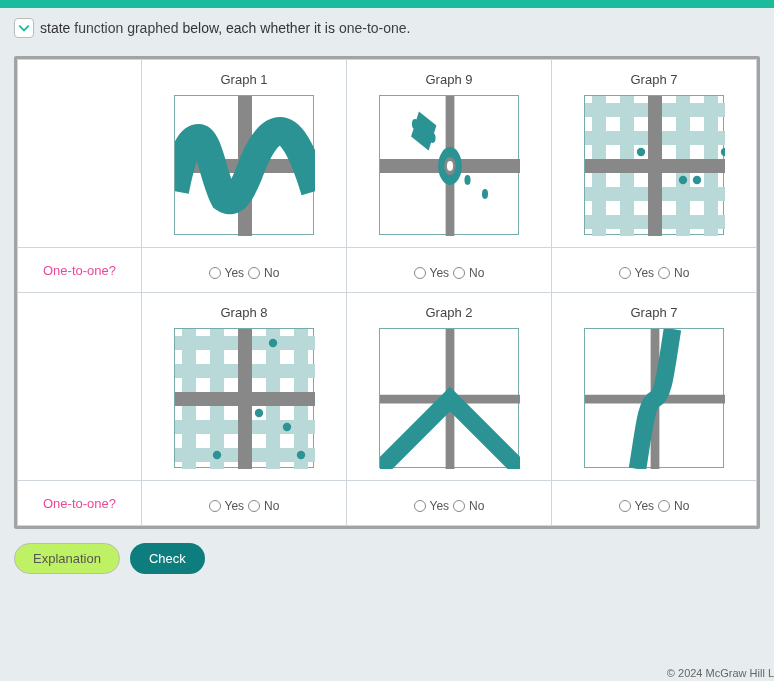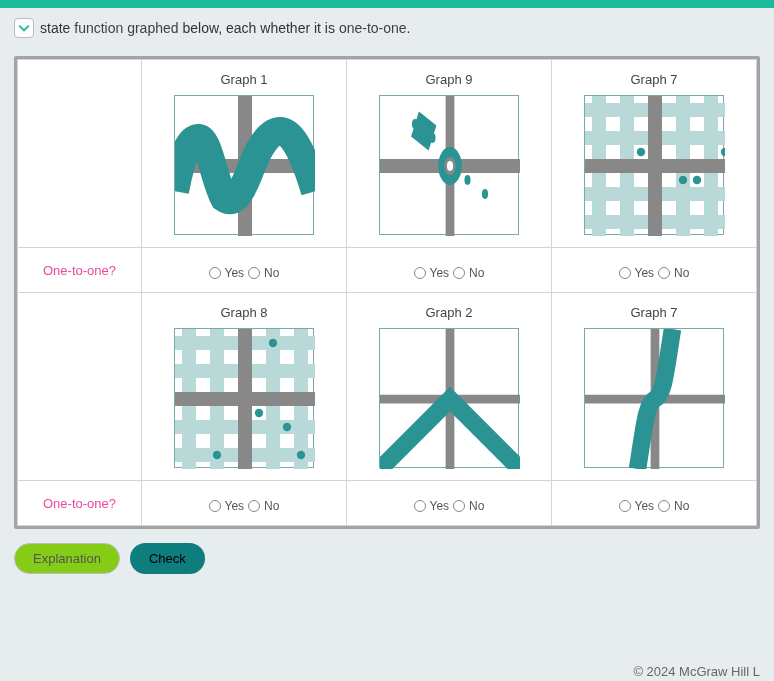--- a/index.html
+++ b/index.html
@@ -18,23 +18,23 @@
 .axes line{stroke:#888;stroke-width:1}
 .grid line{stroke:#b9d9d9;stroke-width:1}
 .curve{fill:none;stroke:#2b9393;stroke-width:2}
 .dot{fill:#2b9393}
 .odot{fill:#fff;stroke:#2b9393;stroke-width:2}
 .yn{font-size:12px;color:#555;margin-top:6px;display:flex;gap:4px;align-items:center;justify-content:center}
 .yn label{display:flex;align-items:center;gap:4px;cursor:pointer}
 .radio{width:12px;height:12px;border:1px solid #888;border-radius:50%;display:inline-block;background:#fff}
 .footer{display:flex;align-items:center;gap:10px;padding:14px}
 .btn{padding:7px 18px;border-radius:20px;font-size:13px;cursor:pointer;border:1px solid transparent}
-.btn-outline{background:#84cc16;border-color:#bbb;color:#555}
-.btn-primary{background:#0e7d7d;color:#000000}
-.copyright{position:absolute;right:14px;bottom:2px;font-size:13px;color:#666}
+.btn-outline{background:#bef264;border-color:#bbb;color:#555}
+.btn-primary{background:#0e7d7d;color:#ffffff}
+.copyright{position:absolute;right:0;bottom:2px;font-size:11px;color:#666}
 </style>
 </head>
 <body>
 
 <div class="topbar"></div>
 
 <div class="instruction">
   <span class="chev">
     <svg viewBox="0 0 10 10">
         <path d="M1 3 L5 7 L9 3" fill="none" stroke="#1abc9c" stroke-width="1.5"></path>

